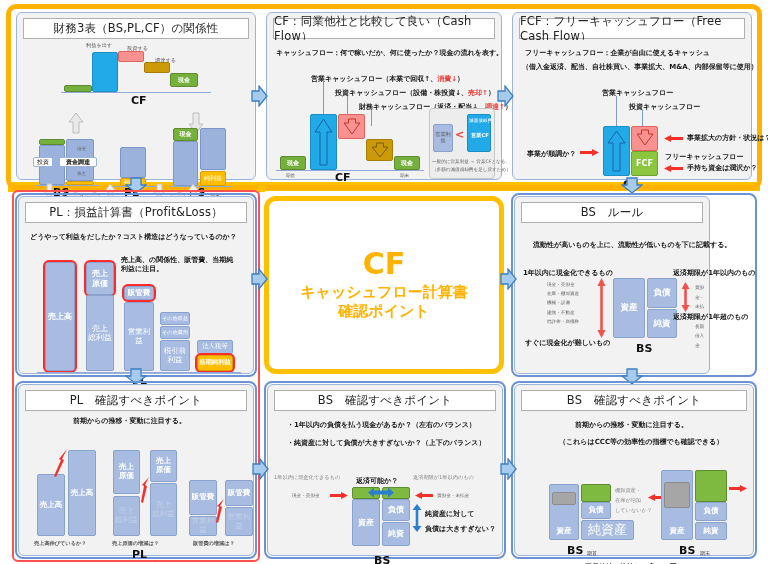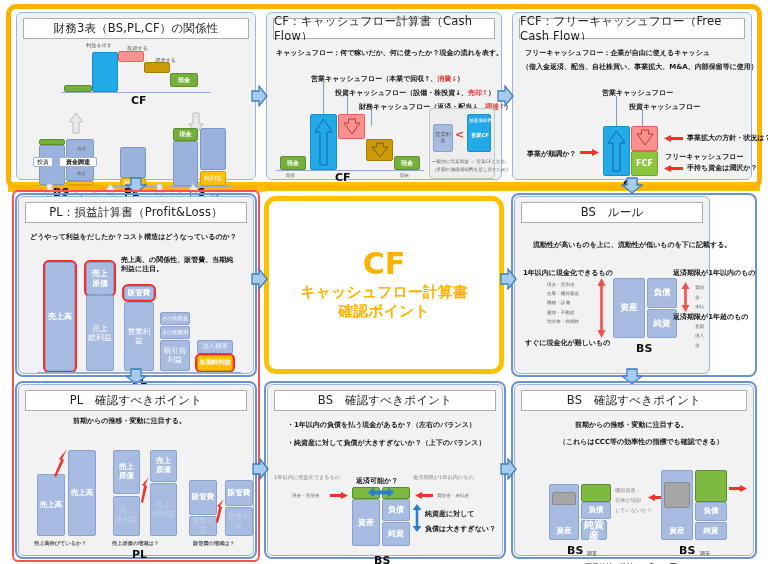--- a/index.html
+++ b/index.html
@@ -136,21 +136,21 @@
       <svg class="grey-ar" style="left:147px;top:150px;" width="16" height="11" viewBox="0 0 16 11">
           <path d="M15 5.5 L8 10 L8 7.5 L1 7.5 L1 3.5 L8 3.5 L8 1 Z" fill="#EDEDED" stroke="#C4C4C4"></path>
         </svg>
       <svg class="grey-ar" style="left:164px;top:143px;" width="13" height="16" viewBox="0 0 13 16">
           <path d="M6 1 L12 8 L9 8 L9 15 L4 15 L4 8 L1 8 Z" fill="#EDEDED" stroke="#C4C4C4"></path>
         </svg>
     </div>
   </div>
 
   <div class="panel" style="left:266px;top:12px;width:236px;height:168px;">
-    <div class="panel-title">CF：キャッシュフロー計算書（Cash Flow）</div>
+    <div class="panel-title">CF：同業他社と比較して良い（Cash Flow）</div>
     <div class="panel-body">
       <div class="txt sm7" style="left:3px;top:8px;font-weight:bold;">キャッシュフロー：何で稼いだか、何に使ったか？現金の流れを表す。</div>
 
       <div class="txt sm7" style="left:38px;top:34px;font-weight:bold;">
         <span>営業キャッシュフロー（本業で回収↑、</span><span style="color:#E8413C;">消費↓</span><span>）</span>
       </div>
       <div class="txt sm7" style="left:62px;top:48px;font-weight:bold;">
         <span>投資キャッシュフロー（設備・株投資↓、</span><span style="color:#E8413C;text-align:center;">売却↑</span><span>）</span>
       </div>
       <div class="txt sm7" style="left:86px;top:62px;font-weight:bold;">
@@ -423,21 +423,21 @@
     <div class="panel-body">
       <div class="txt sm7" style="left:54px;top:8px;font-weight:bold;">前期からの推移・変動に注目する。</div>
       <div class="txt sm7" style="left:38px;top:25px;font-weight:bold;">（これらはCCC等の効率性の指標でも確認できる）</div>
 
       <div class="box bx-blue-d" style="left:28px;top:72px;width:30px;height:56px;align-items:flex-end;padding-bottom:3px;font-size:7.5px;font-weight:bold;">
           <span>資産</span>
         </div>
       <div class="box bx-grey" style="left:31px;top:80px;width:24px;height:13px;"></div>
       <div class="box bx-green2" style="left:60px;top:72px;width:30px;height:18px;"></div>
       <div class="box bx-blue-d" style="left:60px;top:90px;width:30px;height:17px;font-size:7.5px;font-weight:bold;">負債</div>
-      <div class="box bx-blue-d" style="left:60px;top:108px;width:26px;height:20px;font-size:10px;font-weight:bold;">純資産</div>
+      <div class="box bx-blue-d" style="left:60px;top:108px;width:53px;height:20px;font-size:13px;font-weight:normal;">純資産</div>
       <div class="txt bsLabel" style="left:46px;top:132px;">BS</div>
       <div class="txt bsSub" style="left:66px;top:138px;">期首</div>
 
       <div class="abs tiny2" style="left:94px;top:74px;color:#8A8A8A;line-height:1.9;">
         <div>棚卸資産・</div>
         <div>在庫が増加</div>
         <div>していないか？</div>
       </div>
       <svg class="red-ar" style="left:126px;top:81px;" width="20" height="9" viewBox="0 0 20 9">
           <path d="M1 4.5 L8 8 L8 6 L19 6 L19 3 L8 3 L8 1 Z" fill="#F4302B"></path>

